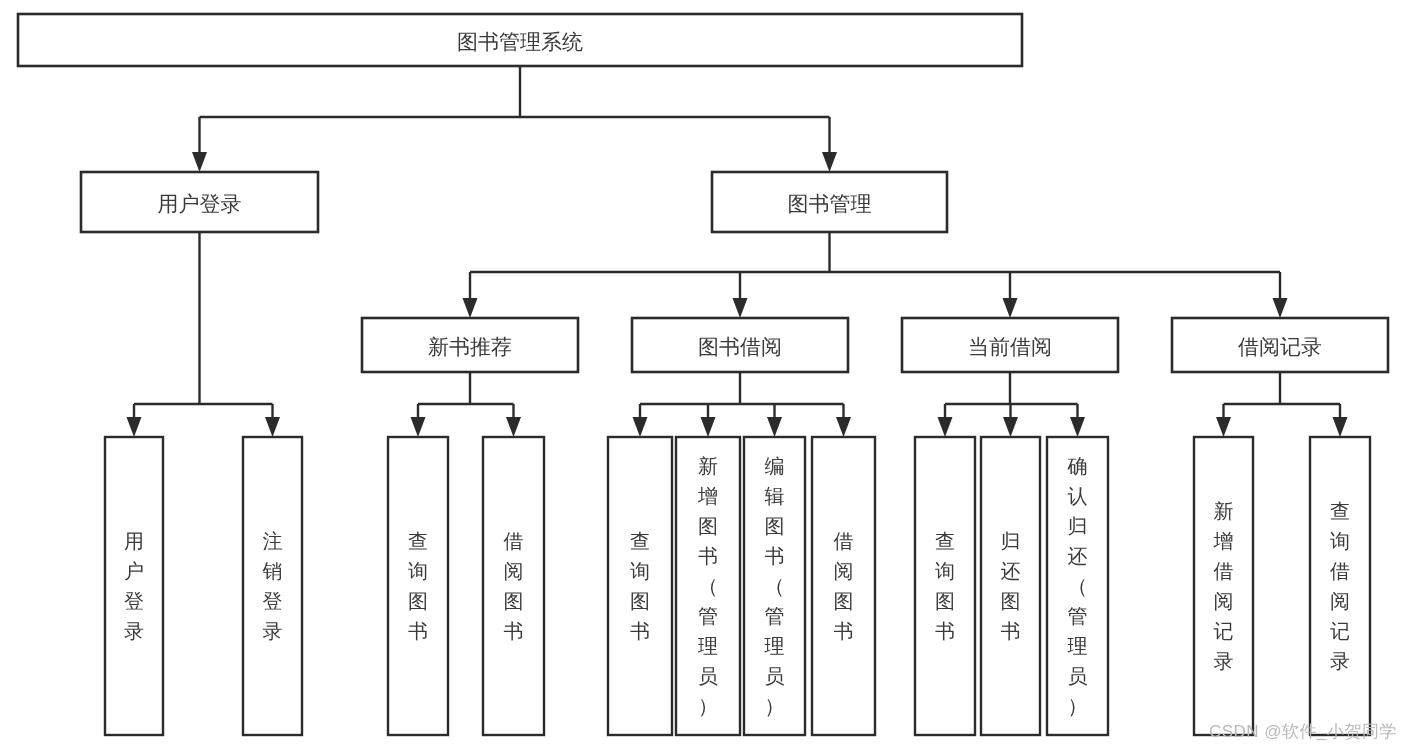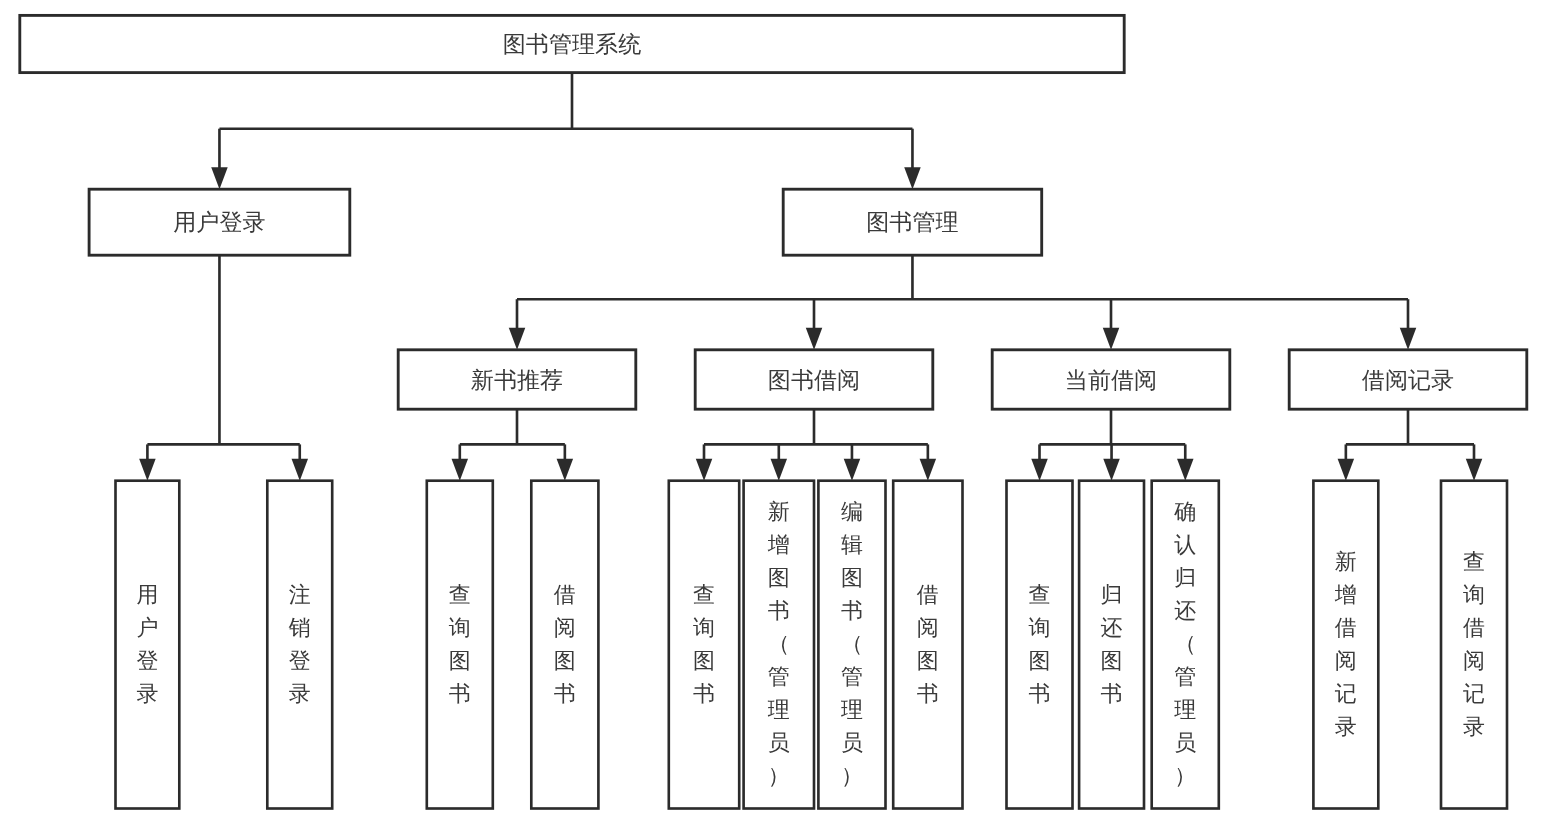--- a/index.html
+++ b/index.html
@@ -214,13 +214,14 @@
         <g>
           <rect x="1194" y="437" width="59" height="298" class="node-box thin"></rect>
           <text x="1223.5" class="node-label vertical"><tspan x="1223.5" y="511">新</tspan><tspan x="1223.5" y="541">增</tspan><tspan x="1223.5" y="571">借</tspan><tspan x="1223.5" y="601">阅</tspan><tspan x="1223.5" y="631">记</tspan><tspan x="1223.5" y="661">录</tspan></text>
         </g>
         <g>
           <rect x="1310" y="437" width="60" height="298" class="node-box thin"></rect>
           <text x="1340" class="node-label vertical"><tspan x="1340" y="511">查</tspan><tspan x="1340" y="541">询</tspan><tspan x="1340" y="571">借</tspan><tspan x="1340" y="601">阅</tspan><tspan x="1340" y="631">记</tspan><tspan x="1340" y="661">录</tspan></text>
         </g>
       </g>
   </svg>
+  <div class="watermark">CSDN @软件_小贺同学</div>
 </div>
 
 </body></html>

